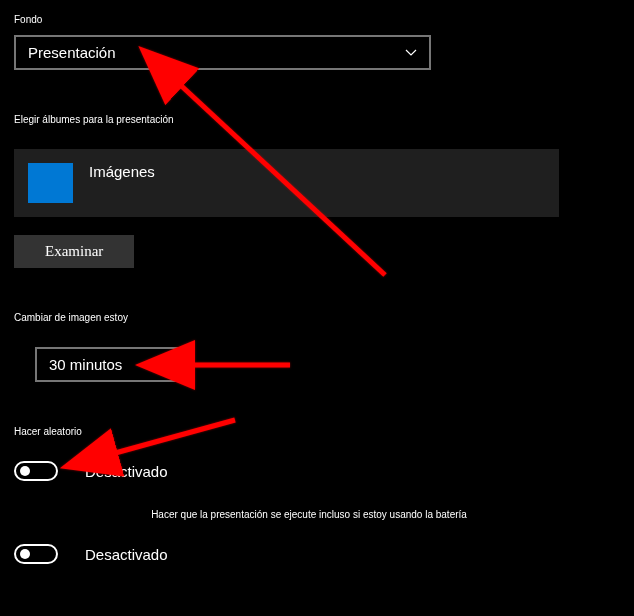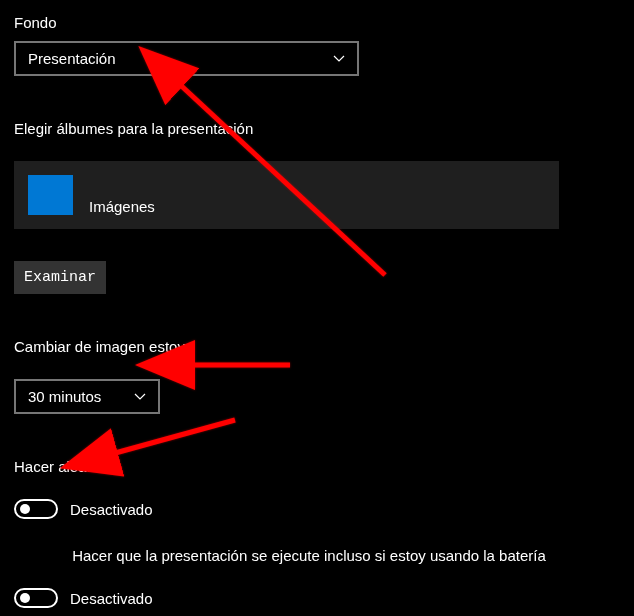--- a/index.html
+++ b/index.html
@@ -13,76 +13,77 @@
       font-family: "Segoe UI", -apple-system, sans-serif;
       font-size: 15px;
       width: 634px;
       height: 616px;
       padding: 14px;
       position: relative;
       overflow: hidden;
     }
     .section-label {
       color: #fff;
-      font-size: 15px;
+      font-size: 10px;
       margin-bottom: 10px;
       font-weight: 400;
     }
     .dropdown {
       background: #000;
       border: 2px solid #767676;
       color: #fff;
       padding: 7px 12px;
       display: flex;
       justify-content: space-between;
       align-items: center;
       cursor: pointer;
       font-size: 15px;
     }
     .dropdown-wide {
-      width: 345px;
+      width: 417px;
     }
     .dropdown-narrow {
       width: 146px;
+      margin-left: 21px;
     }
     .chevron {
       font-size: 11px;
       color: #fff;
     }
     .album-row {
       background: #1f1f1f;
       width: 545px;
       padding: 14px;
       display: flex;
-      align-items: flex-end;
+      align-items: flex-start;
       gap: 16px;
-      margin-bottom: 32px;
+      margin-bottom: 18px;
     }
     .album-thumb {
       width: 45px;
       height: 40px;
       background: #0078d4;
     }
     .album-name {
       color: #fff;
       font-size: 15px;
     }
     .browse-btn {
       background: #333;
       color: #fff;
       border: none;
-      padding: 8px 10px;
+      padding: 8px 31px;
       font-size: 15px;
       cursor: pointer;
-      font-family: Liberation Mono, monospace;
+      font-family: Liberation Serif, serif;
     }
     .toggle-row {
       display: flex;
       align-items: center;
-      gap: 12px;
+      gap: 27px;
     }
     .toggle {
       width: 44px;
       height: 20px;
       border: 2px solid #fff;
       border-radius: 12px;
       background: #000;
       position: relative;
       cursor: pointer;
     }

